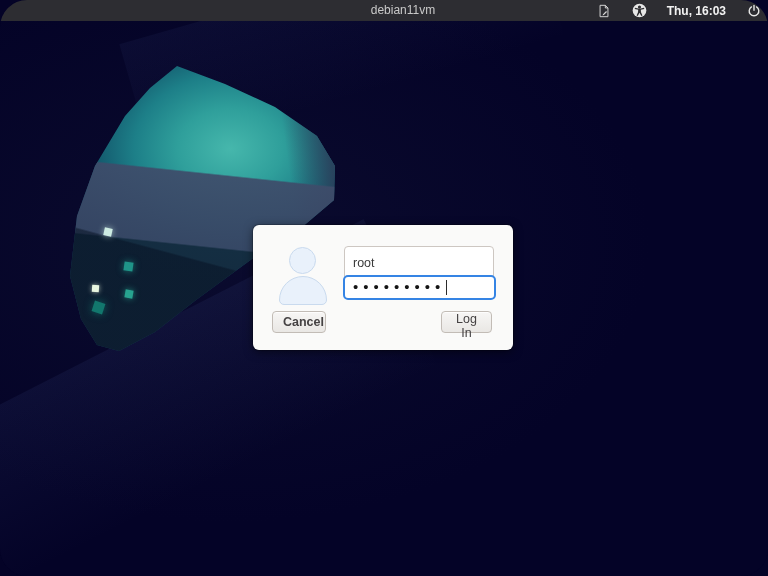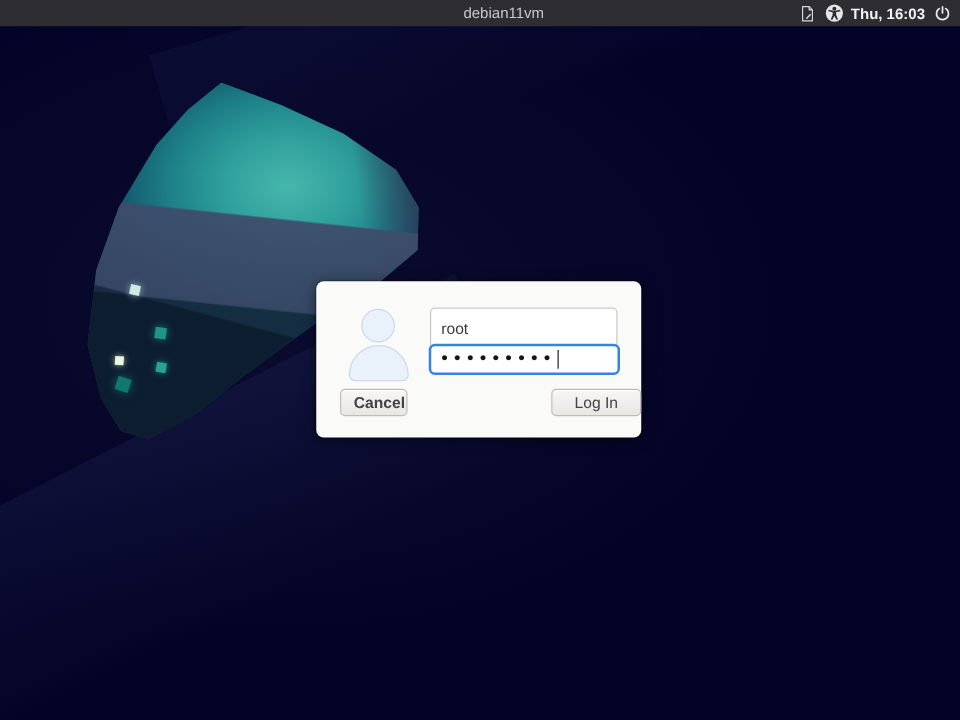--- a/index.html
+++ b/index.html
@@ -1,34 +1,34 @@
 <!DOCTYPE html>
 <html><head>
 <meta charset="utf-8">
 <style>
   html,body{margin:0;padding:0;}
   body{
     width:768px;height:576px;overflow:hidden;
     font-family:"Liberation Sans", sans-serif;
     background:#040327;
   }
-  .screen{position:relative;width:768px;height:576px;overflow:hidden;background:#040327;}
+  .screen{position:relative;width:768px;height:576px;overflow:hidden;background:#040327;border-radius:27px;}
 
   
   .topbar{
     position:absolute;left:0;top:0;width:768px;height:21px;
     background:#2d2d32;z-index:40;
   }
   .hostname{
     position:absolute;left:50%;top:0;transform:translateX(-50%) translateX(19px);
     line-height:21px;font-size:12px;color:#c9c9c9;white-space:nowrap;
   }
   .tray{
     position:absolute;right:0;top:0;height:21px;
-    display:flex;align-items:center;gap:6px;padding-right:7px;
+    display:flex;align-items:center;gap:20px;padding-right:7px;
   }
   .tray-icon{display:flex;align-items:center;justify-content:center;width:15px;height:15px;cursor:pointer;}
   .clock{font-size:12px;font-weight:bold;color:#f2f2f2;white-space:nowrap;}
 
   
   .wallpaper{position:absolute;inset:21px 0 0 0;z-index:1;overflow:hidden;
     background:
       radial-gradient(ellipse 600px 400px at 30% 40%, rgba(16,18,52,0.55) 0%, rgba(4,3,39,0) 70%),
       #040327;
   }
@@ -85,21 +85,21 @@
   .caret{position:absolute;left:101px;top:3px;width:1px;height:15px;background:#2b2b2b;}
   .btn{
     position:absolute;top:86px;height:22px;box-sizing:border-box;
     border:1px solid #c2bcb6;border-radius:4px;
     background:linear-gradient(to bottom,#f7f6f5,#e9e7e4);
     box-shadow:inset 0 1px 0 rgba(255,255,255,0.8);
     font-family:"Liberation Sans",sans-serif;font-size:12.5px;color:#454243;
     padding:0 10px;cursor:pointer;
   }
   .btn.cancel{left:19px;width:54px;font-weight:bold;}
-  .btn.login{left:188px;width:72px;}
+  .btn.login{left:188px;width:51px;}
 
   
   .logo{position:absolute;left:279px;top:407px;width:200px;height:160px;z-index:10;}
   .logo svg{position:absolute;left:0;top:0;}
   .logo-text{
     position:absolute;left:104px;top:94px;
     font-size:27px;color:#ffffff;letter-spacing:0.5px;font-weight:400;
     white-space:nowrap;
   }
   .iholder{position:relative;display:inline-block;}

